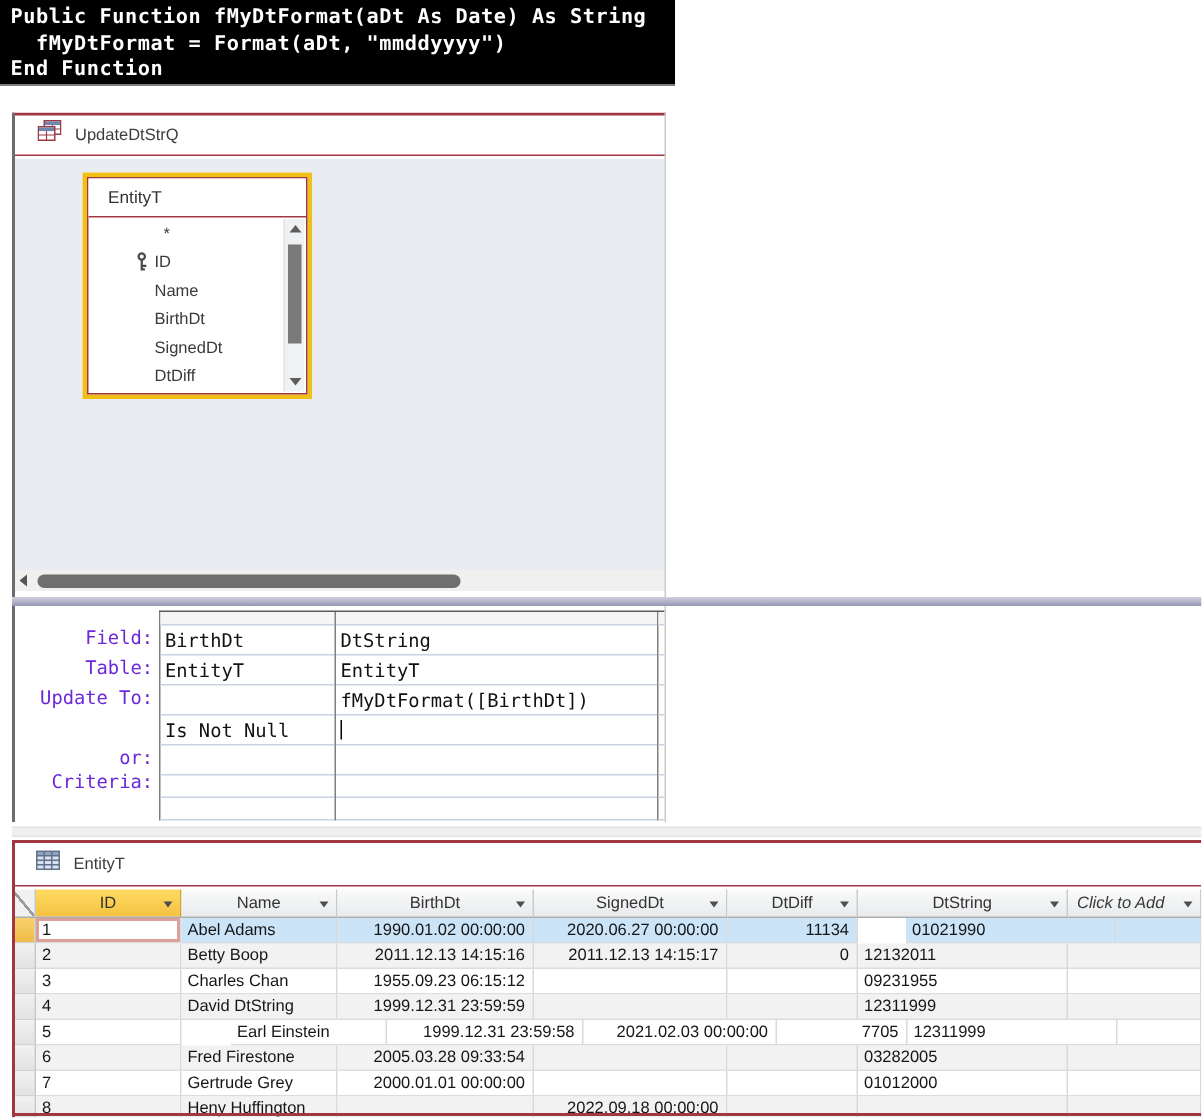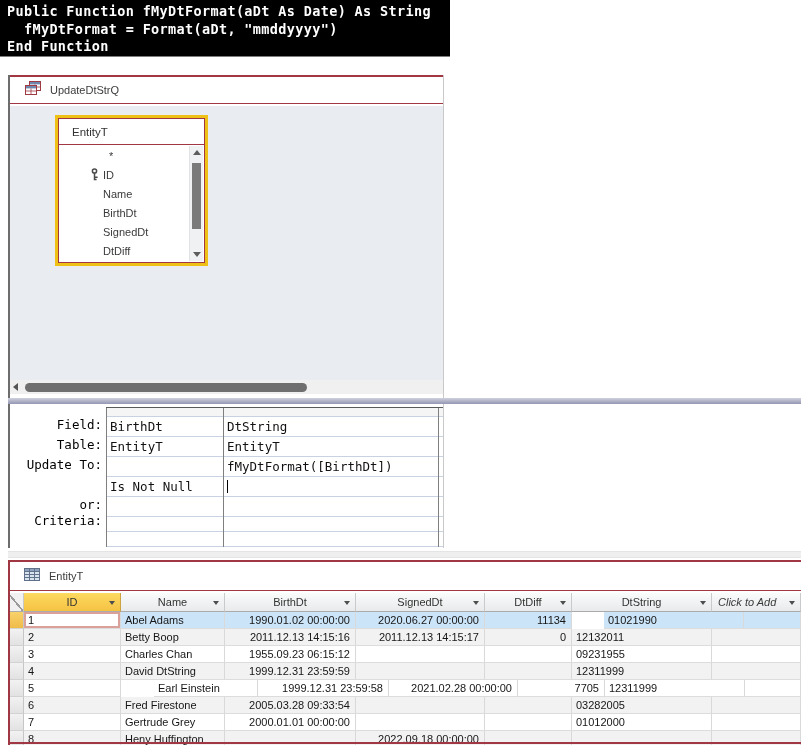--- a/index.html
+++ b/index.html
@@ -50,21 +50,21 @@
 
   
   .h-scrollbar{position:absolute; left:2px; top:305px; width:433px; height:14px; background:#F0F0F0;}
   .hs-left{position:absolute; left:3px; top:3px;}
   .hs-thumb{position:absolute; left:15px; top:2.5px; width:282px; height:9px; background:#6f6f6f; border-radius:4.5px;}
 
   
   .grid-pane{position:absolute; left:2px; top:329px; width:433px; height:144px; background:#fff; overflow:hidden;}
   .qbe-labels{position:absolute; left:0; top:0; width:96px; height:100%;}
   .qbe-label{position:absolute; right:4px; height:20px; line-height:20px;
-    font-family:"DejaVu Sans Mono",monospace; font-size:12.5px; color:#000000; white-space:pre;}
+    font-family:"DejaVu Sans Mono",monospace; font-size:12.5px; color:#6d28d9; white-space:pre;}
   .qbe-grid{position:absolute; left:96px; top:3px; display:flex; border-top:1.5px solid #5a5a5a;}
   .qbe-col{border-left:1px solid #7f7f7f;}
   .qbe-col:last-child{border-right:1px solid #7f7f7f;}
   .qbe-hcell{height:9px; background:#F5F5F5; border-bottom:1px solid #c9d2e2;}
   .qbe-cell{height:20px; line-height:19px; border-bottom:1px solid #c9d2e2; padding-left:3px;
     font-family:"DejaVu Sans Mono",monospace; font-size:12.5px; color:#111; white-space:pre; overflow:hidden;}
   .qbe-cell.small{height:15px;}
   .caret{display:inline-block; width:1px; height:13px; background:#000; vertical-align:-2px;}
 
   
@@ -326,21 +326,21 @@
           <div class="ds-c r alt" style="width: 129px;"></div>
           <div class="ds-c r alt" style="width: 87px;"></div>
           <div class="ds-c alt" style="width: 140px;">12311999</div>
           <div class="ds-c fill alt"></div>
         </div>
         <div class="ds-row">
           <div class="ds-sel"></div>
           <div class="ds-c" style="width: 97px;">5</div>
           <div class="ds-c" style="width: 104px; margin-left: 33px;">Earl Einstein</div>
           <div class="ds-c r" style="width: 131px;">1999.12.31 23:59:58</div>
-          <div class="ds-c r" style="width: 129px;">2021.02.28 00:00:00</div>
+          <div class="ds-c r" style="width: 129px;">2021.02.03 00:00:00</div>
           <div class="ds-c r" style="width: 87px;">7705</div>
           <div class="ds-c" style="width: 140px;">12311999</div>
           <div class="ds-c fill"></div>
         </div>
         <div class="ds-row">
           <div class="ds-sel"></div>
           <div class="ds-c alt" style="width: 97px;">6</div>
           <div class="ds-c alt" style="width: 104px;">Fred Firestone</div>
           <div class="ds-c r alt" style="width: 131px;">2005.03.28 09:33:54</div>
           <div class="ds-c r alt" style="width: 129px;"></div>

